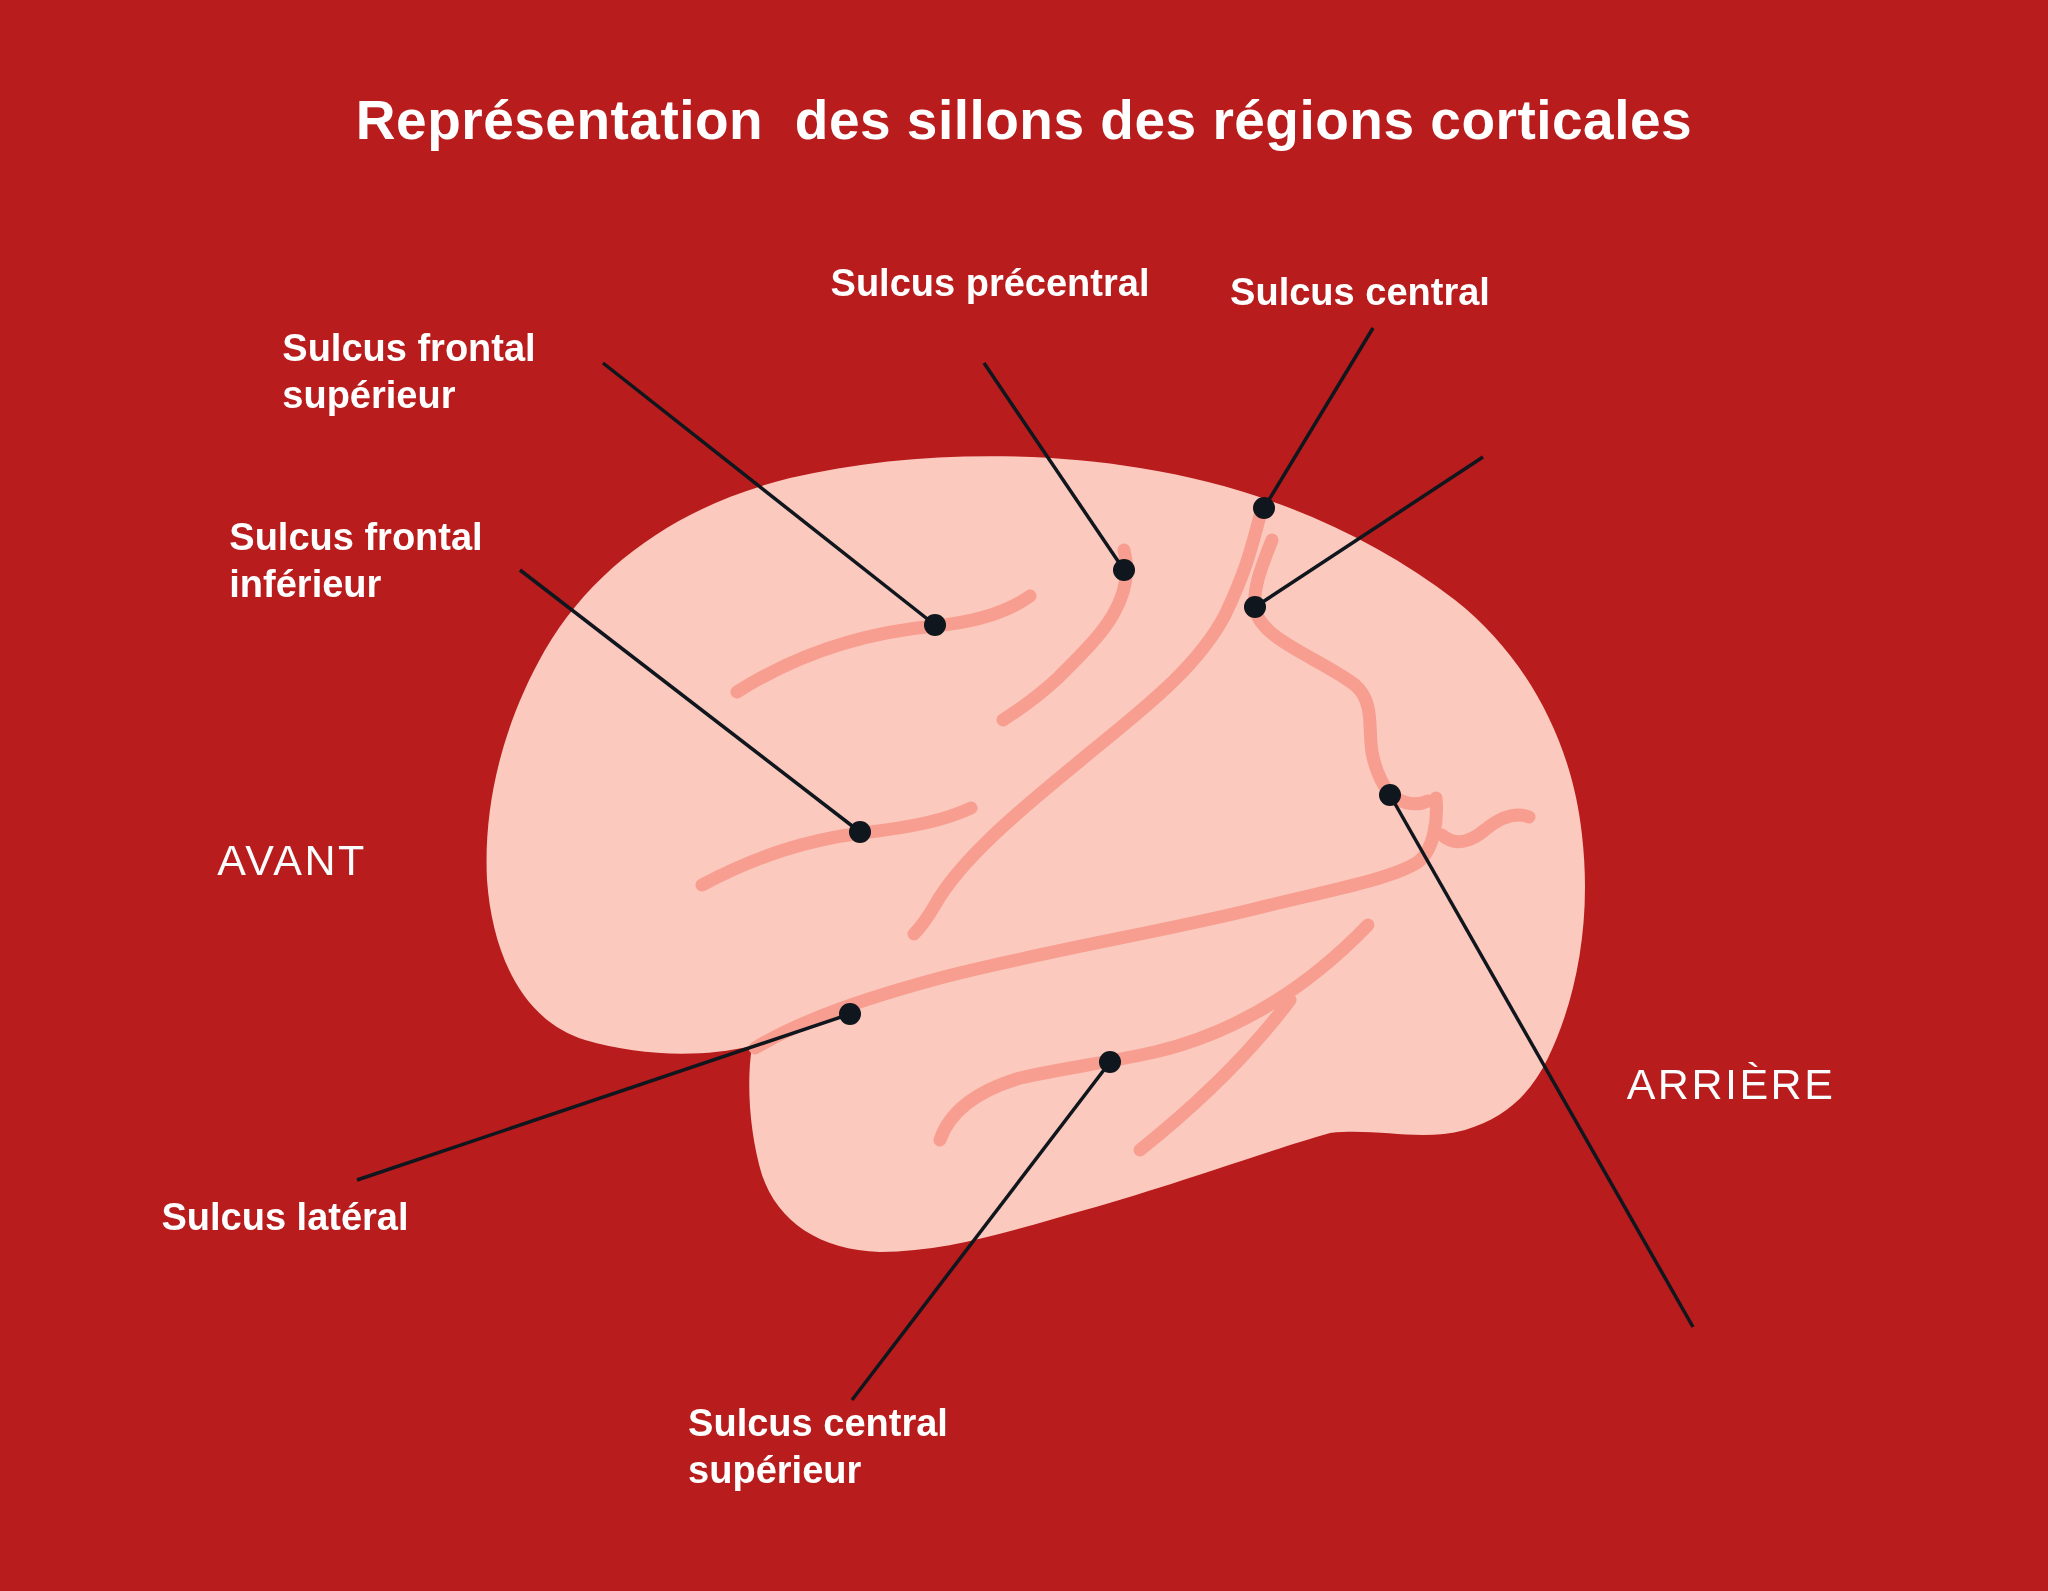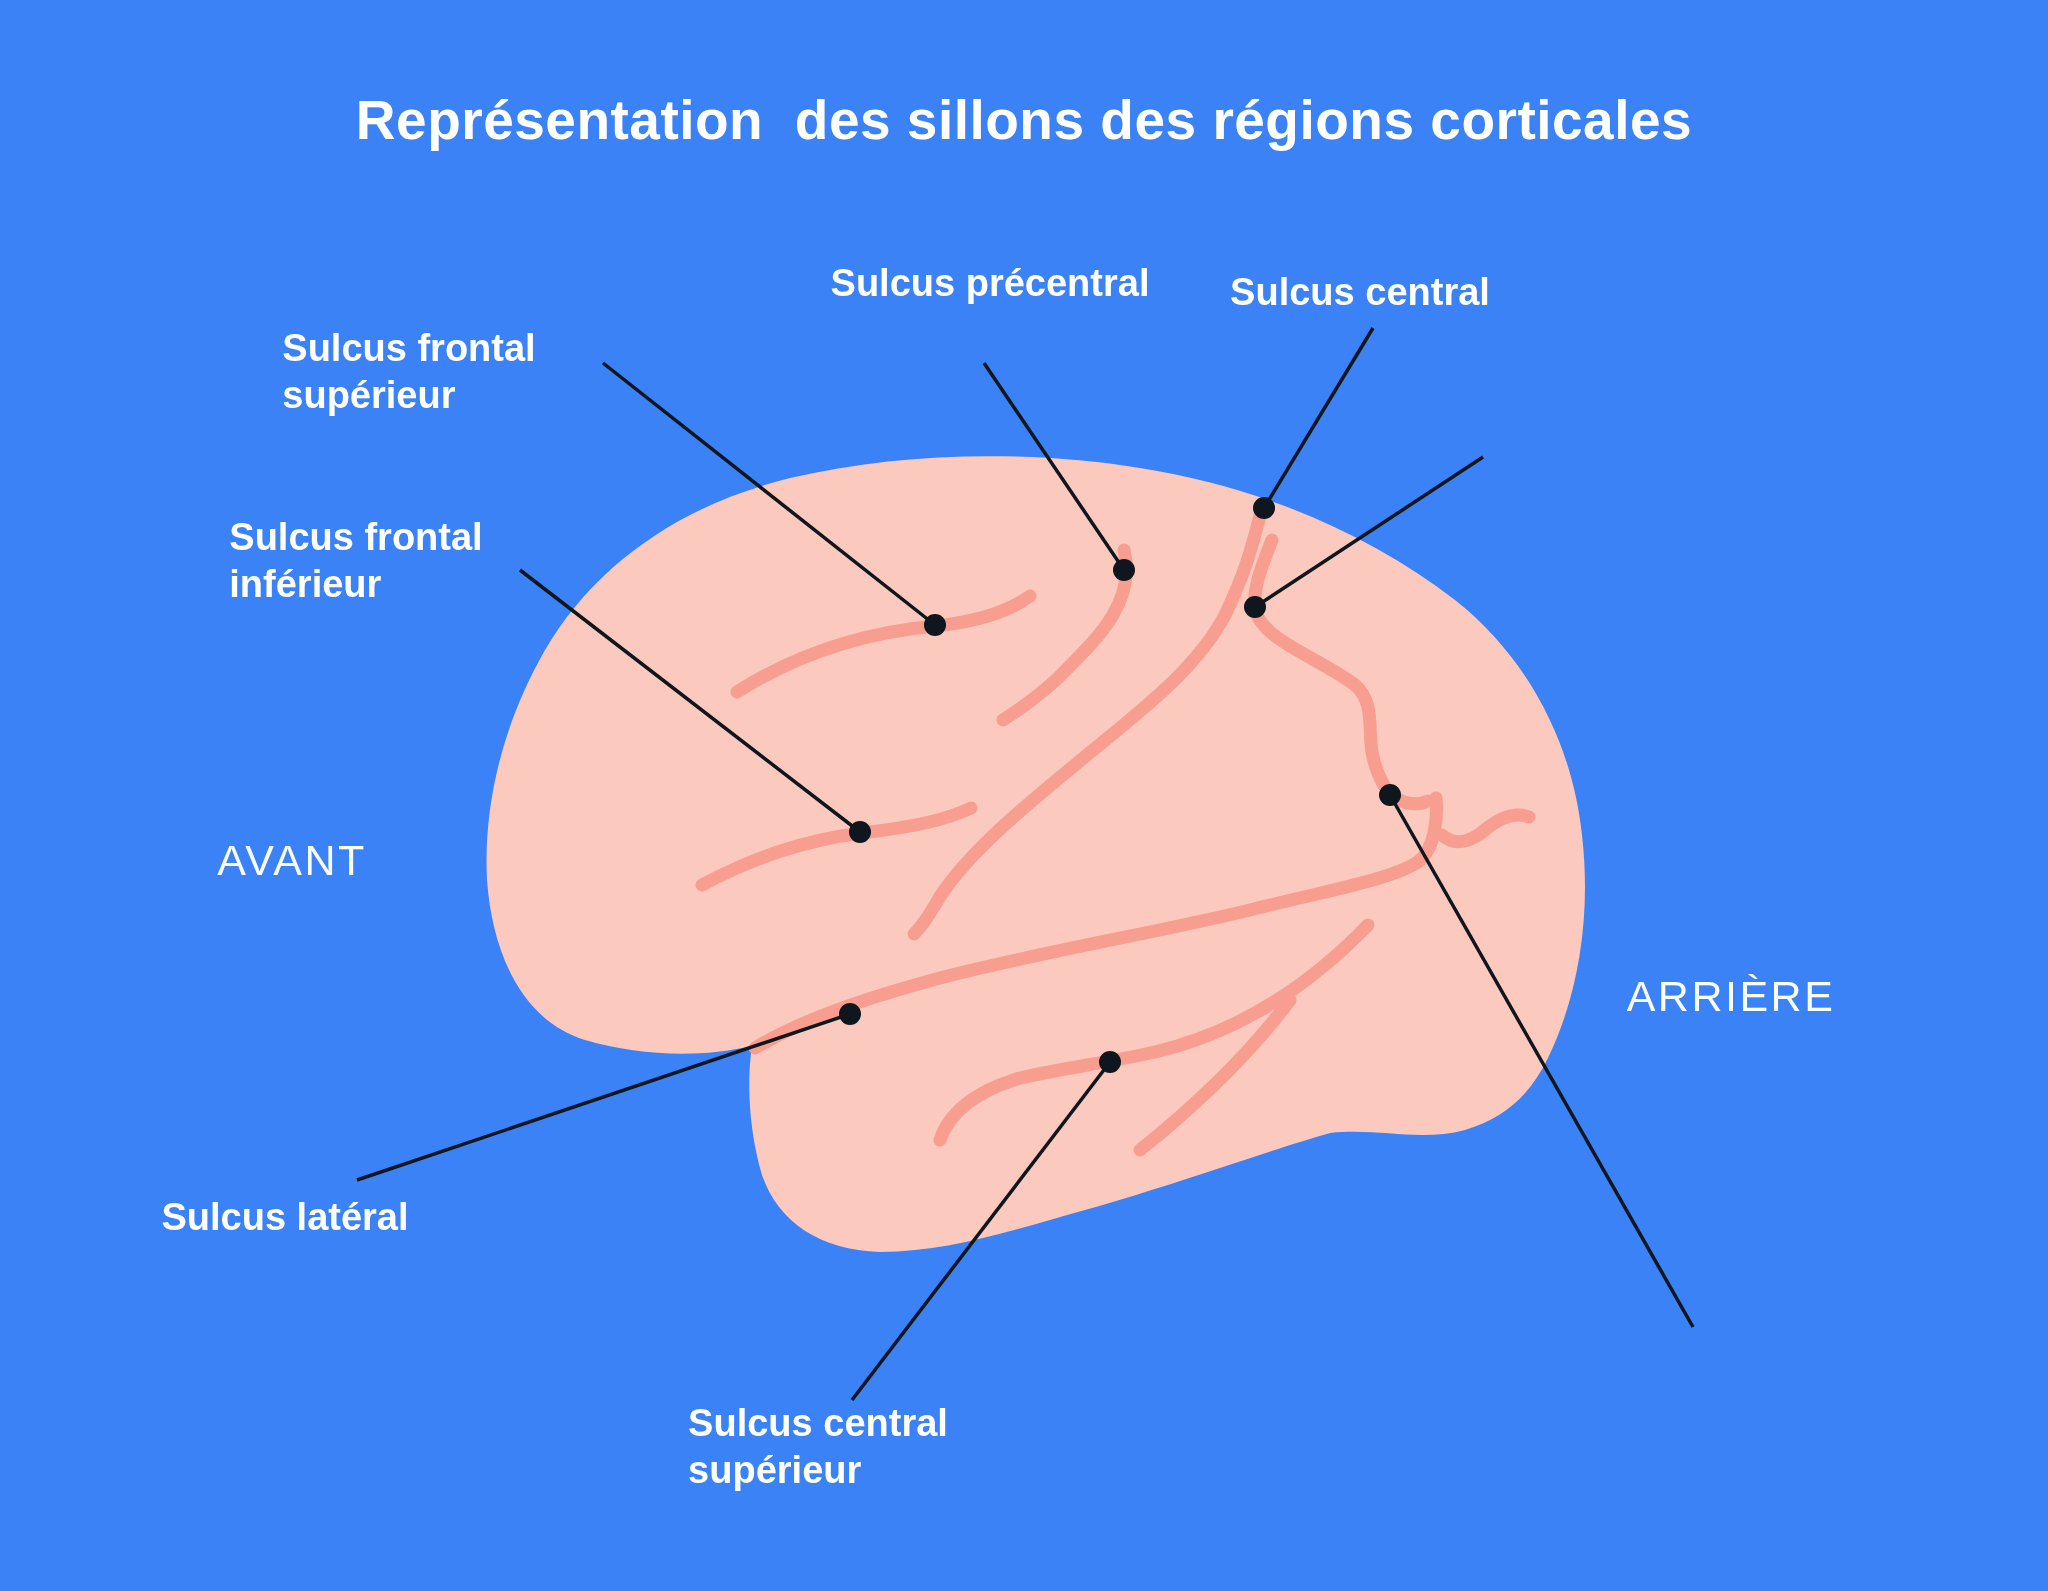--- a/index.html
+++ b/index.html
@@ -1,20 +1,20 @@
 <!DOCTYPE html>
 <html><head>
 <meta charset="utf-8">
 <style>
   html, body { margin: 0; padding: 0; background: #27353f; }
   .canvas {
     position: relative;
     width: 2048px;
     height: 1591px;
-    background: #3b82f6;
+    background: #b91c1c;
     overflow: hidden;
     font-family: "Liberation Sans", sans-serif;
   }
   svg.figure {
     position: absolute;
     left: 0; top: 0;
     width: 100%; height: 100%;
   }
   .page-title {
     position: absolute;
@@ -51,21 +51,21 @@
   
   #lbl-precentral        { left: 990px;  top: 284px; }
   #lbl-central           { left: 1360px; top: 293px; }
   #lbl-postcentral       { left: 1671px; top: 445px; }
   #lbl-frontal-superieur { left: 409px;  top: 372px; }
   #lbl-frontal-inferieur { left: 356px;  top: 561px; }
   #lbl-lateral           { left: 285px;  top: 1218px; }
   #lbl-temporal          { left: 818px;  top: 1447px; }
   #lbl-intraparietal     { left: 1716px; top: 1381px; }
   #lbl-avant             { left: 292px;  top: 860px; }
-  #lbl-arriere           { left: 1731px; top: 996px; }
+  #lbl-arriere           { left: 1731px; top: 1084px; }
 </style>
 </head>
 <body>
 
 <div class="canvas">
 
   <svg class="figure" viewBox="0 0 2048 1591" aria-hidden="true">
 
     <path d="M 752 1046
          C 700 1058, 640 1056, 585 1040

